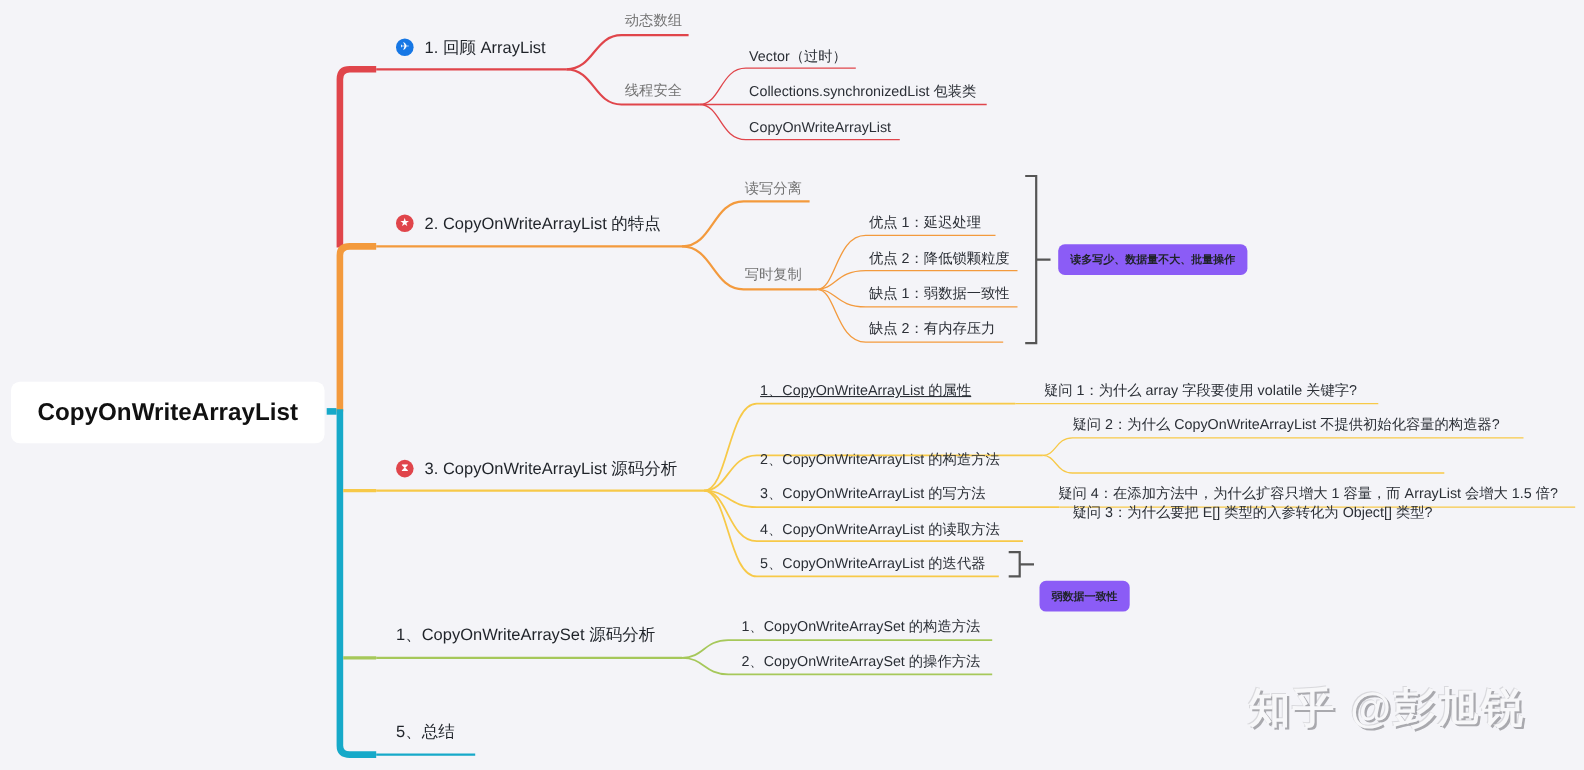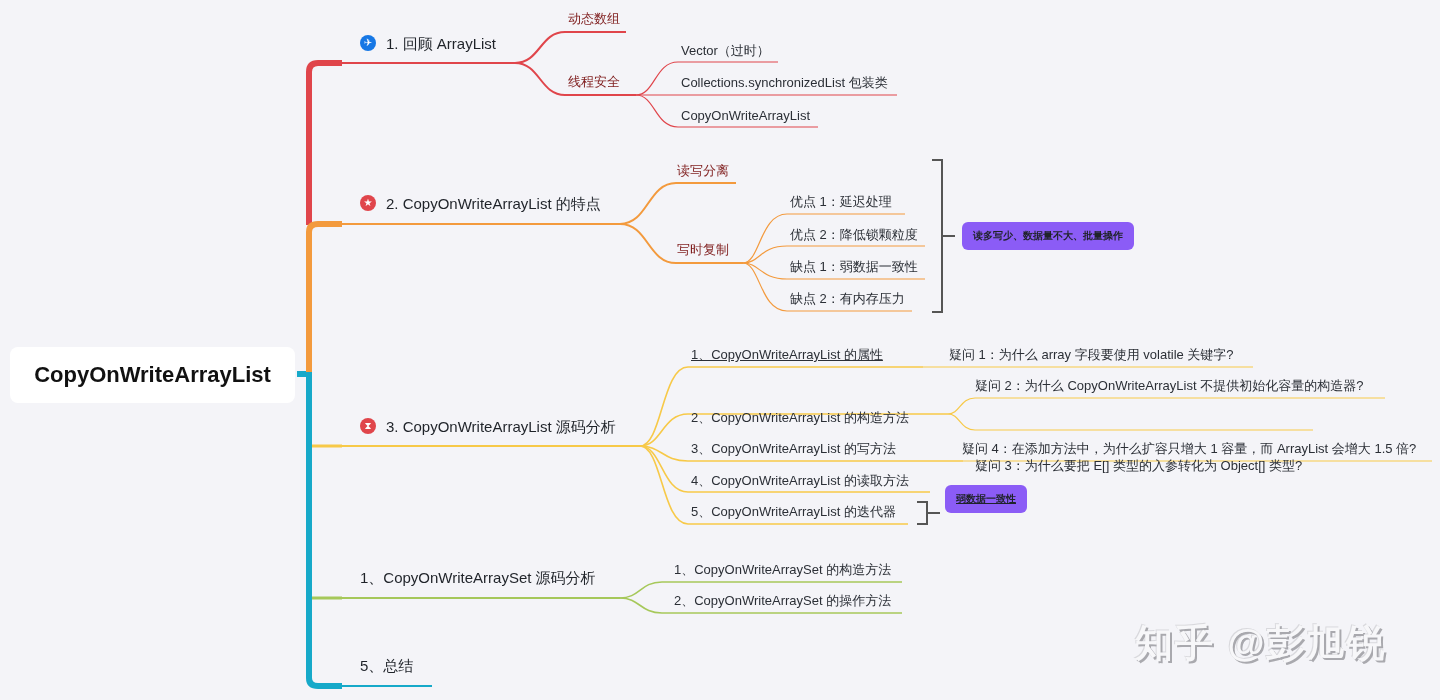--- a/index.html
+++ b/index.html
@@ -11,21 +11,21 @@
     }
     svg.lines { position:absolute; left:0; top:0; width:1440px; height:700px; }
     .node { position:absolute; white-space:nowrap; line-height:1; }
     .root {
       position:absolute; left:10px; top:347px; width:285px; height:56px;
       background:#ffffff; border-radius:8px;
       display:flex; align-items:center; justify-content:center;
       font-size:22px; font-weight:bold; color:#111;
     }
     .main { font-size:15px; color:#1f2329; display:flex; align-items:center; gap:10px; }
-    .sub { font-size:13px; color:#7f1d1d; }
+    .sub { font-size:13px; color:#737373; }
     .leaf { font-size:13px; color:#2b2f36; }
     .icon {
       width:16px; height:16px; border-radius:50%; display:inline-flex;
       align-items:center; justify-content:center; color:#fff; font-size:10px; line-height:1;
     }
     .icon.blue { background:#1677e5; }
     .icon.red { background:#e0454b; }
     .summary {
       position:absolute; background:#8b5cf6; border-radius:6px;
       font-size:10px; font-weight:bold; color:#1f2329;
@@ -118,21 +118,21 @@
 </div>
 <div class="node leaf" style="left:691px; top:348px;text-decoration:underline;"><span>1、CopyOnWriteArrayList 的属性</span></div>
 <div class="node leaf" style="left:691px; top:395px;margin-top:16px;"><span>2、CopyOnWriteArrayList 的构造方法</span></div>
 <div class="node leaf" style="left:691px; top:442px;"><span>3、CopyOnWriteArrayList 的写方法</span></div>
 <div class="node leaf" style="left:691px; top:474px;"><span>4、CopyOnWriteArrayList 的读取方法</span></div>
 <div class="node leaf" style="left:691px; top:505px;"><span>5、CopyOnWriteArrayList 的迭代器</span></div>
 <div class="node leaf" style="left:949px; top:348px;"><span>疑问 1：为什么 array 字段要使用 volatile 关键字?</span></div>
 <div class="node leaf" style="left:975px; top:379px;"><span>疑问 2：为什么 CopyOnWriteArrayList 不提供初始化容量的构造器?</span></div>
 <div class="node leaf" style="left:975px; top:411px;margin-top:48px;"><span>疑问 3：为什么要把 E[] 类型的入参转化为 Object[] 类型?</span></div>
 <div class="node leaf" style="left:962px; top:442px;"><span>疑问 4：在添加方法中，为什么扩容只增大 1 容量，而 ArrayList 会增大 1.5 倍?</span></div>
-<div class="summary" style="left:945px; top:485px;text-decoration:underline;"><span>弱数据一致性</span></div>
+<div class="summary" style="left:945px; top:528px;"><span>弱数据一致性</span></div>
 
 <div class="node main" style="left:360px; top:570px;">
   <span>1、CopyOnWriteArraySet 源码分析</span>
 </div>
 <div class="node leaf" style="left:674px; top:563px;"><span>1、CopyOnWriteArraySet 的构造方法</span></div>
 <div class="node leaf" style="left:674px; top:594px;"><span>2、CopyOnWriteArraySet 的操作方法</span></div>
 
 <div class="node main" style="left:360px; top:658px;">
   <span>5、总结</span>
 </div>

